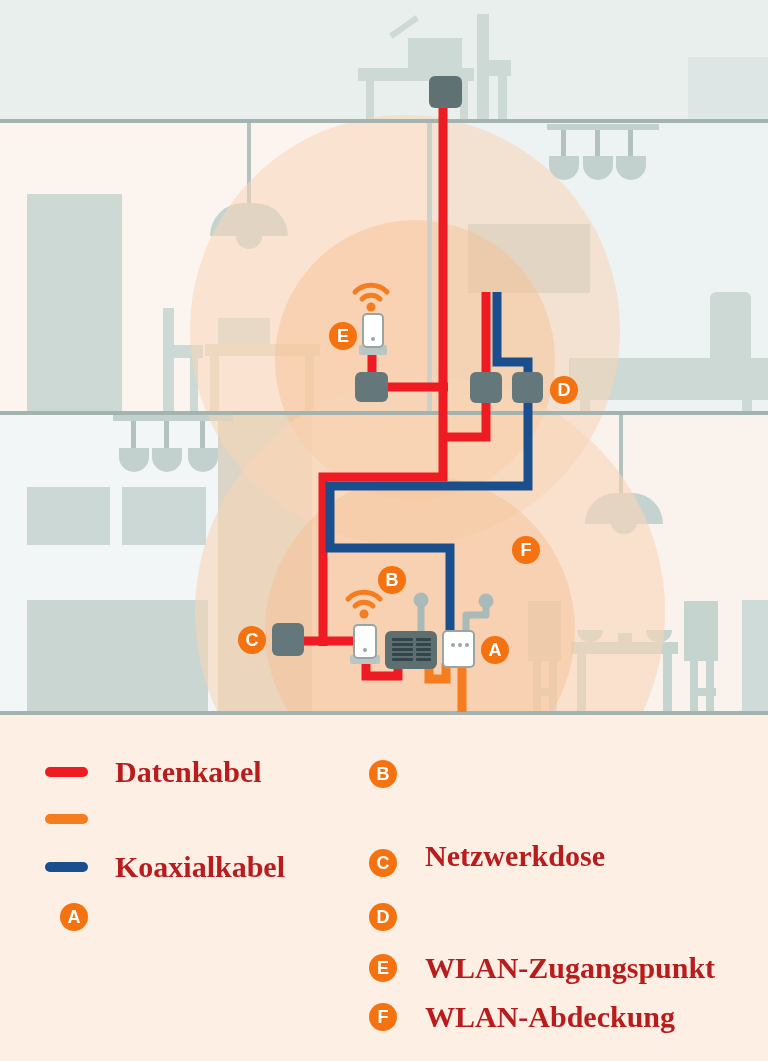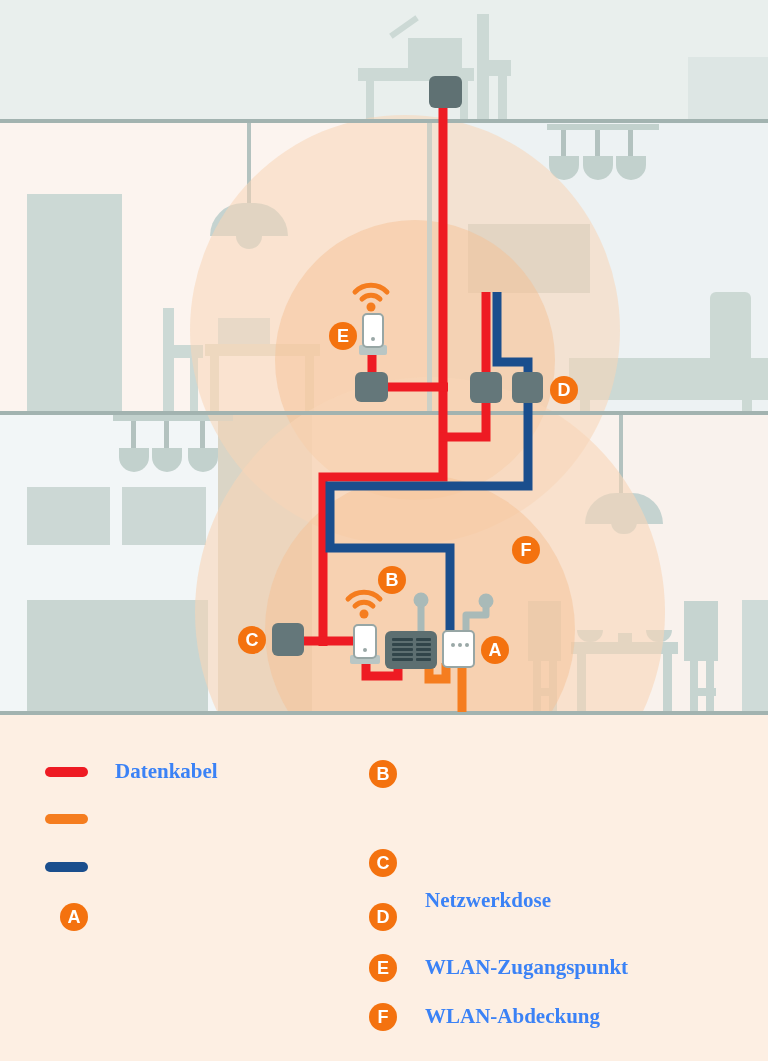--- a/index.html
+++ b/index.html
@@ -26,21 +26,21 @@
   .dot-gray{position:absolute;background:#9aa8a7;border-radius:50%;}
   .modem{position:absolute;background:#5d6f71;border-radius:6px;}
   .slat{position:absolute;background:#31454a;border-radius:1px;}
   .badge{position:absolute;width:28px;height:28px;border-radius:50%;background:#f4720f;
          color:#ffffff;font-weight:bold;font-size:18px;line-height:28px;text-align:center;
          font-family:"Liberation Sans", sans-serif;}
   svg.overlay{position:absolute;left:0;top:0;}
   
   #legend-band{position:absolute;left:0;top:715px;width:768px;height:346px;background:#fdefe3;}
   .legend-label{position:absolute;font-family:"Liberation Serif", serif;font-weight:700;
-                font-size:21px;line-height:47px;color:#3b82f6;white-space:pre-line;}
+                font-size:30px;line-height:47px;color:#b91c1c;white-space:pre-line;}
   .swatch{position:absolute;width:43px;height:10px;border-radius:5px;}
   .swatch-red{background:#ee1b23;}
   .swatch-orange{background:#f57d1f;}
   .swatch-blue{background:#1a4e8d;}
 </style>
 </head>
 <body>
 
 <div id="page">
 
@@ -206,27 +206,28 @@
   </div>
 
   <div id="legend-band"></div>
 
   <div class="swatch swatch-red abs" style="left:45px;top:767px;"></div>
   <div class="legend-label" style="left:115px;top:748px;">Datenkabel</div>
 
   <div class="swatch swatch-orange abs" style="left:45px;top:814px;"></div>
 
   <div class="swatch swatch-blue abs" style="left:45px;top:862px;"></div>
+  <div class="legend-label" style="left:115px;top:843px;">Koaxialkabel</div>
 
   <div class="badge" style="left:60px;top:903px;">A</div>
 
   <div class="badge" style="left:369px;top:760px;">B</div>
 
   <div class="badge" style="left:369px;top:849px;">C</div>
-  <div class="legend-label" style="left:425px;top:877px;">Netzwerkdose</div>
+  <div class="legend-label" style="left:425px;top:832px;">Netzwerkdose</div>
 
   <div class="badge" style="left:369px;top:903px;">D</div>
 
   <div class="badge" style="left:369px;top:954px;">E</div>
   <div class="legend-label" style="left:425px;top:944px;">WLAN-Zugangspunkt</div>
 
   <div class="badge" style="left:369px;top:1003px;">F</div>
   <div class="legend-label" style="left:425px;top:993px;">WLAN-Abdeckung</div>
 
 </div>

